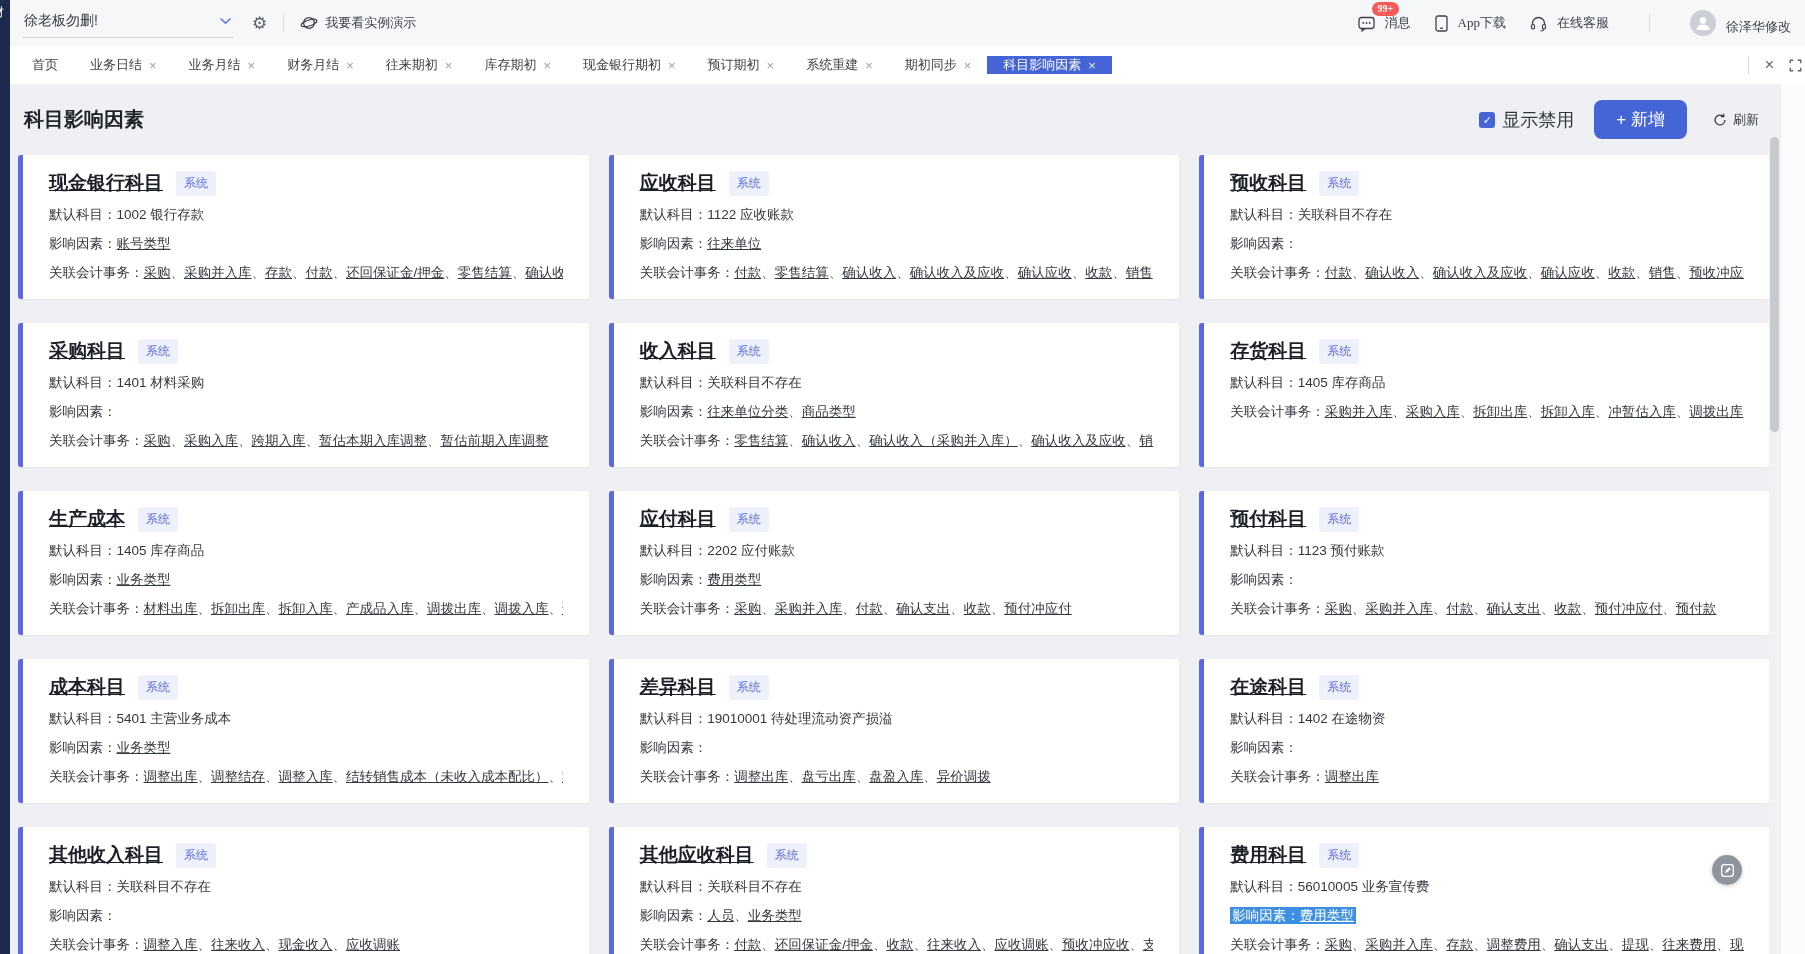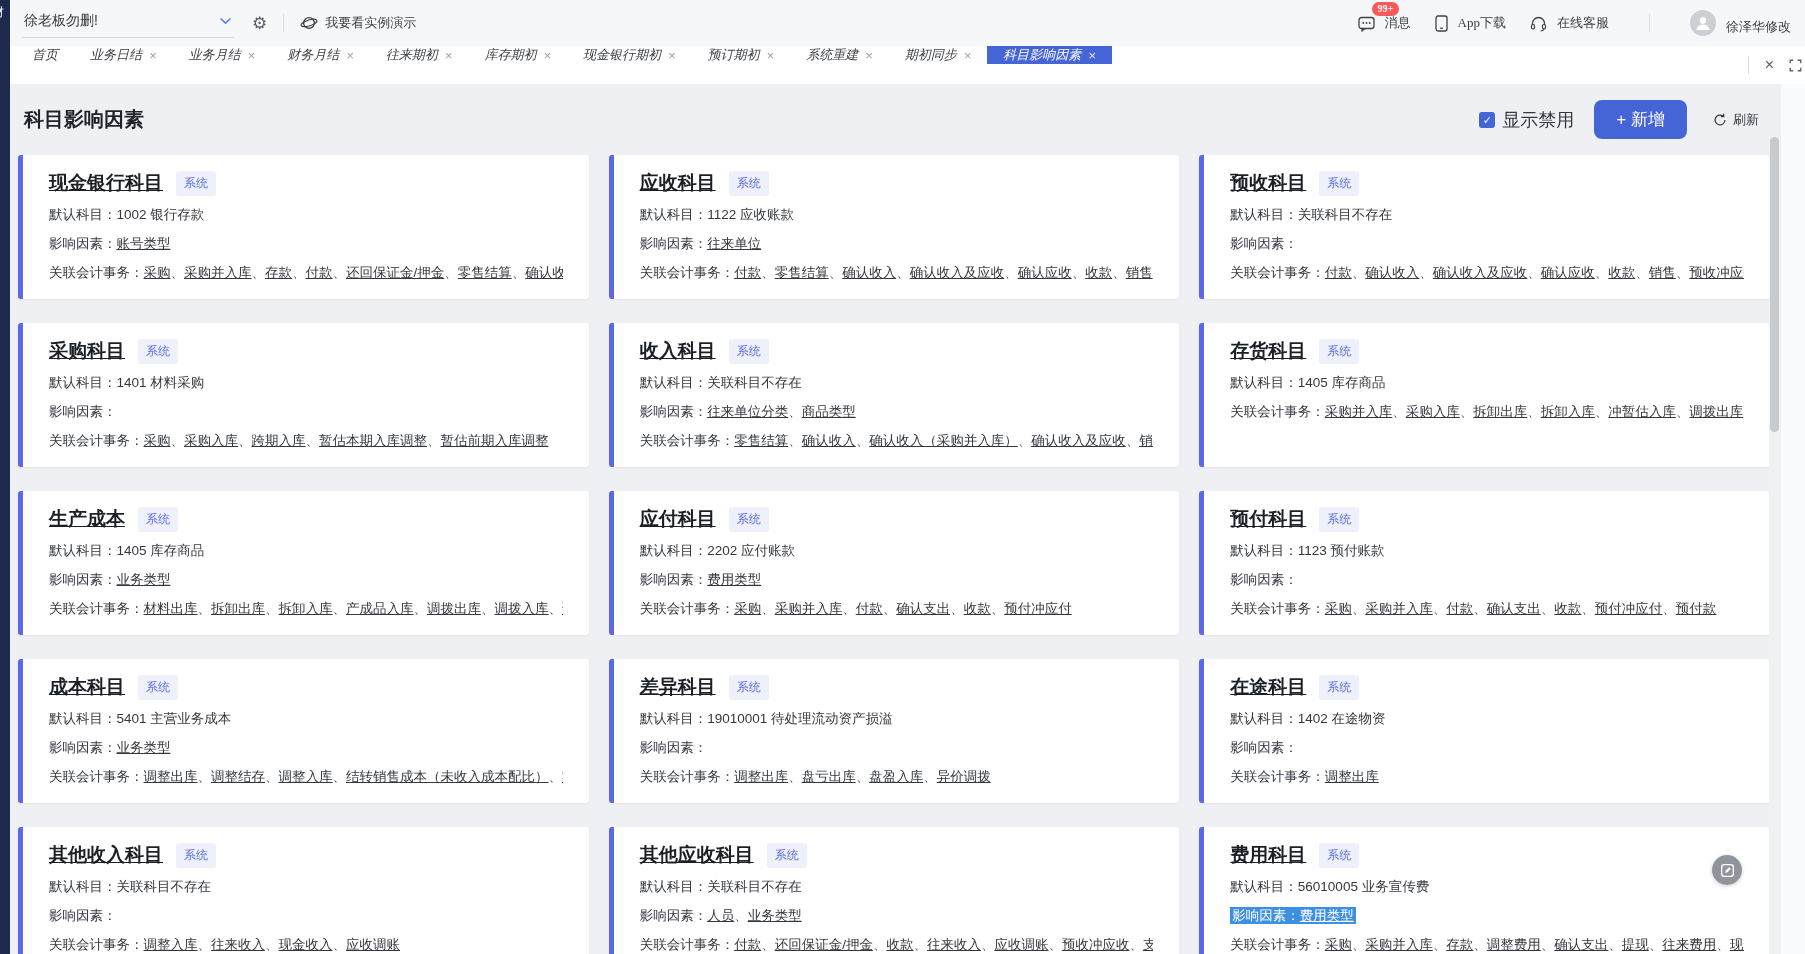--- a/index.html
+++ b/index.html
@@ -127,21 +127,21 @@
               <circle cx="9" cy="6.5" r="3.2" fill="#ffffff"></circle>
               <path d="M2.5 16 a6.5 5.5 0 0 1 13 0 Z" fill="#ffffff"></path>
             </svg>
           </span>
           <span>徐泽华修改</span>
         </div>
       </div>
     </div>
 
     <div class="tabbar">
-      <div id="tabs" style="display:flex;align-items:flex-start;font-style:italic;">
+      <div id="tabs" style="display:flex;align-items:center;">
           <div class="tab">
     <span class="tab-label">首页</span>
 
   </div>
           <div class="tab">
     <span class="tab-label">业务日结</span>
     <span class="tab-close">×</span>
   </div>
           <div class="tab">
     <span class="tab-label">业务月结</span>

